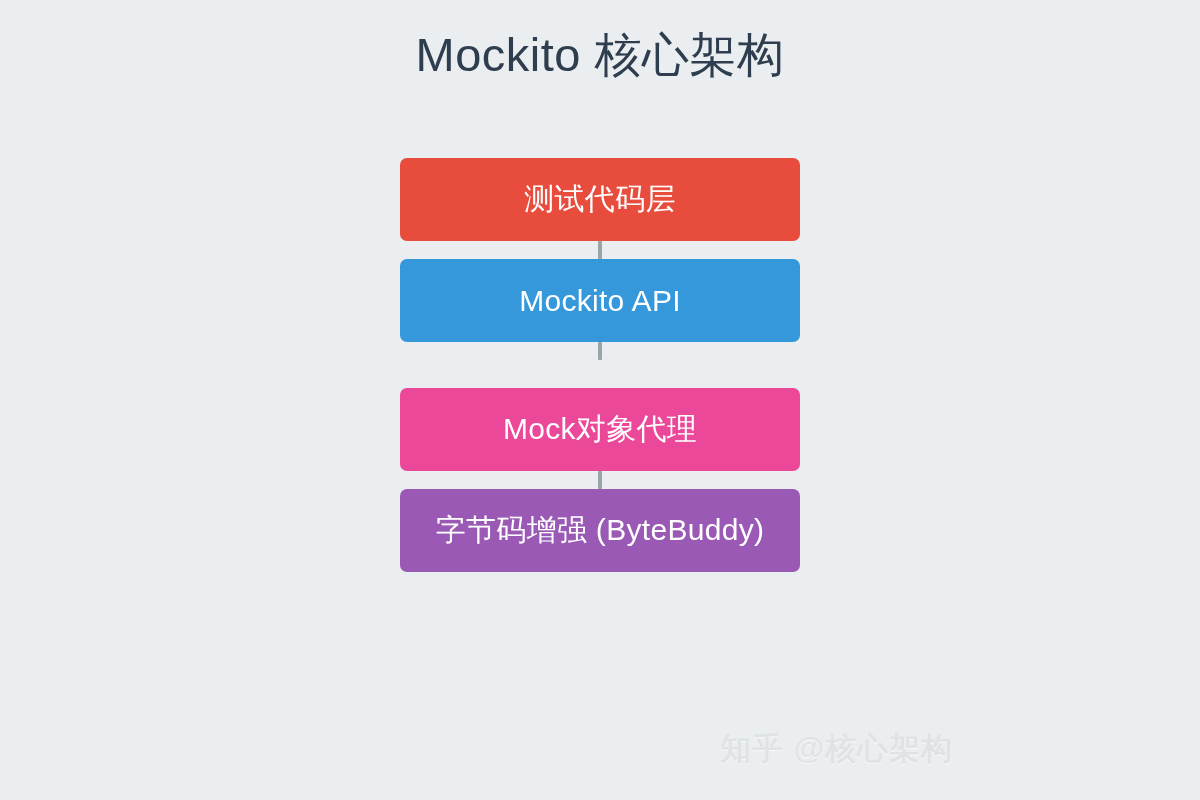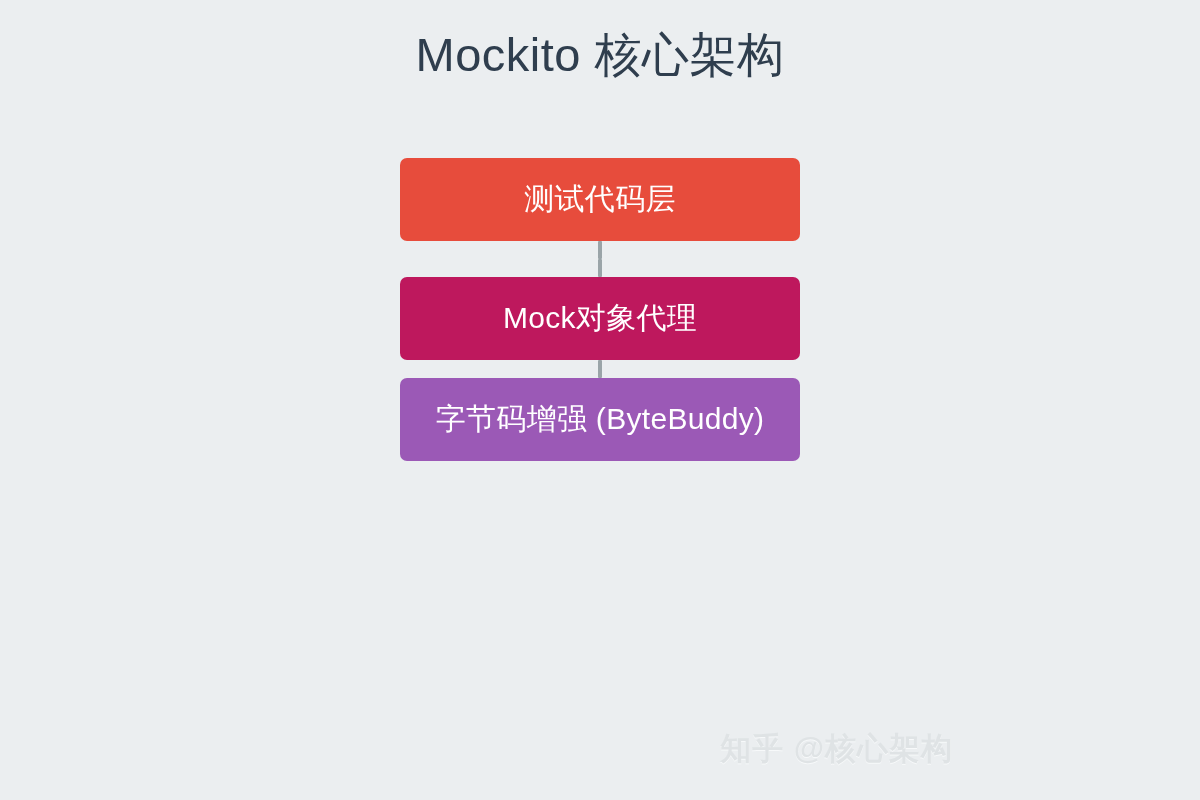--- a/index.html
+++ b/index.html
@@ -104,24 +104,27 @@
 
   <div id="page-title" style="color: rgb(47, 62, 78);">Mockito 核心架构</div>
 
   <div id="layer-stack">
 
     <div class="layer-row">
       <div class="layer-box" style="background: rgb(231, 76, 60); color: rgb(255, 255, 255);">测试代码层</div>
     </div>
     <div class="connector" style="--conn: #9aa4a8;"></div>
 
+    <div class="layer-row">
+      <div class="layer-box" style="background: rgb(52, 152, 219); color: rgb(255, 255, 255);">Mockito API</div>
+    </div>
     <div class="connector" style="--conn: #9aa4a8;"></div>
 
     <div class="layer-row">
-      <div class="layer-box" style="background: #be185d; color: rgb(255, 255, 255);">Mock对象代理</div>
+      <div class="layer-box" style="background: #ec4899; color: rgb(255, 255, 255); margin-top: 28px;">Mock对象代理</div>
     </div>
     <div class="connector" style="--conn: #9aa4a8;"></div>
 
     <div class="layer-row">
       <div class="layer-box" style="background: rgb(155, 89, 182); color: #ffffff;">字节码增强 (ByteBuddy)</div>
     </div>
 
   </div>
 
   <div id="watermark" style="color: rgb(223, 227, 229);">知乎 @核心架构</div>

